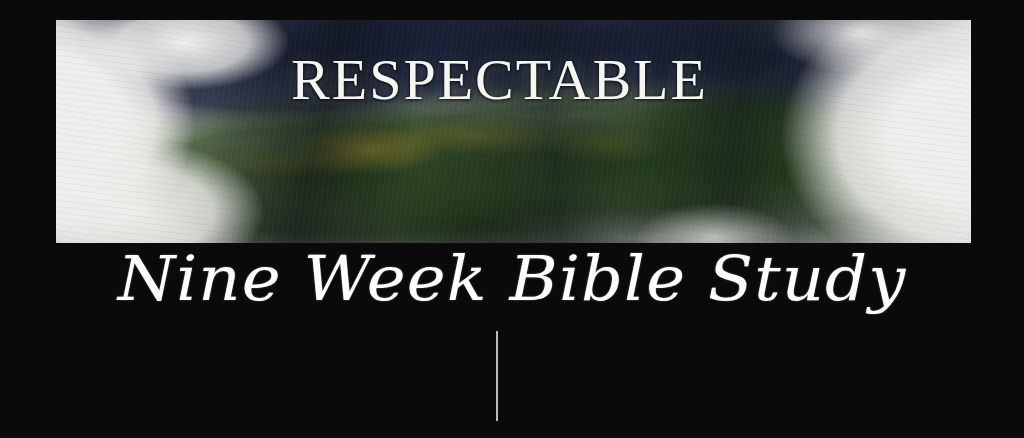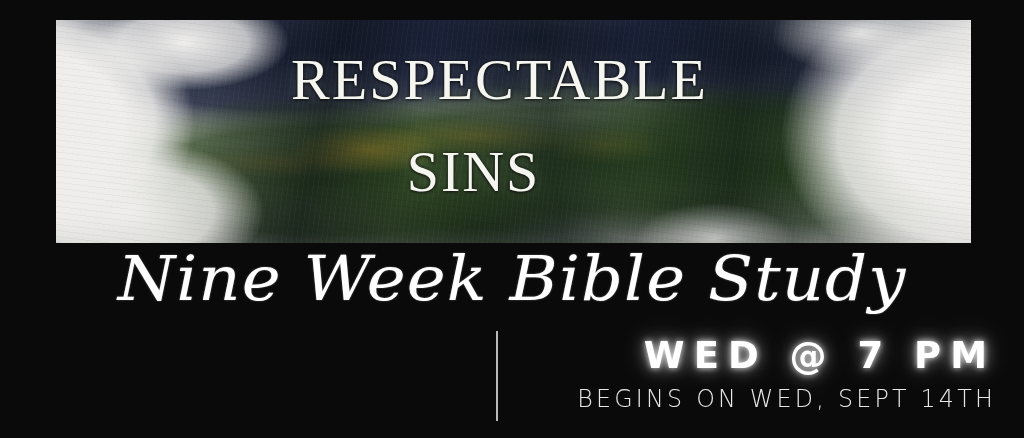--- a/index.html
+++ b/index.html
@@ -190,26 +190,21 @@
 
   <div id="banner">
     <div class="paint-layer paint-navy"></div>
     <div class="paint-layer paint-green"></div>
     <div class="paint-layer paint-ochre"></div>
     <div class="paint-layer paint-streaks"></div>
     <div class="paint-layer paint-edges"></div>
     <div class="paint-layer paint-grain"></div>
 
     <div class="banner-text" id="title-main">RESPECTABLE</div>
-    <div class="banner-text" id="title-sub">SINS</div>
   </div>
 
   <div id="script-line">Nine Week Bible Study</div>
 
   <div id="divider"></div>
 
 
-  <div id="schedule-block">
-    <div id="time-line">WED @ 7 PM</div>
-    <div id="start-line">BEGINS ON WED, SEPT 14TH</div>
-  </div>
 
 </div>
 
 </body></html>

